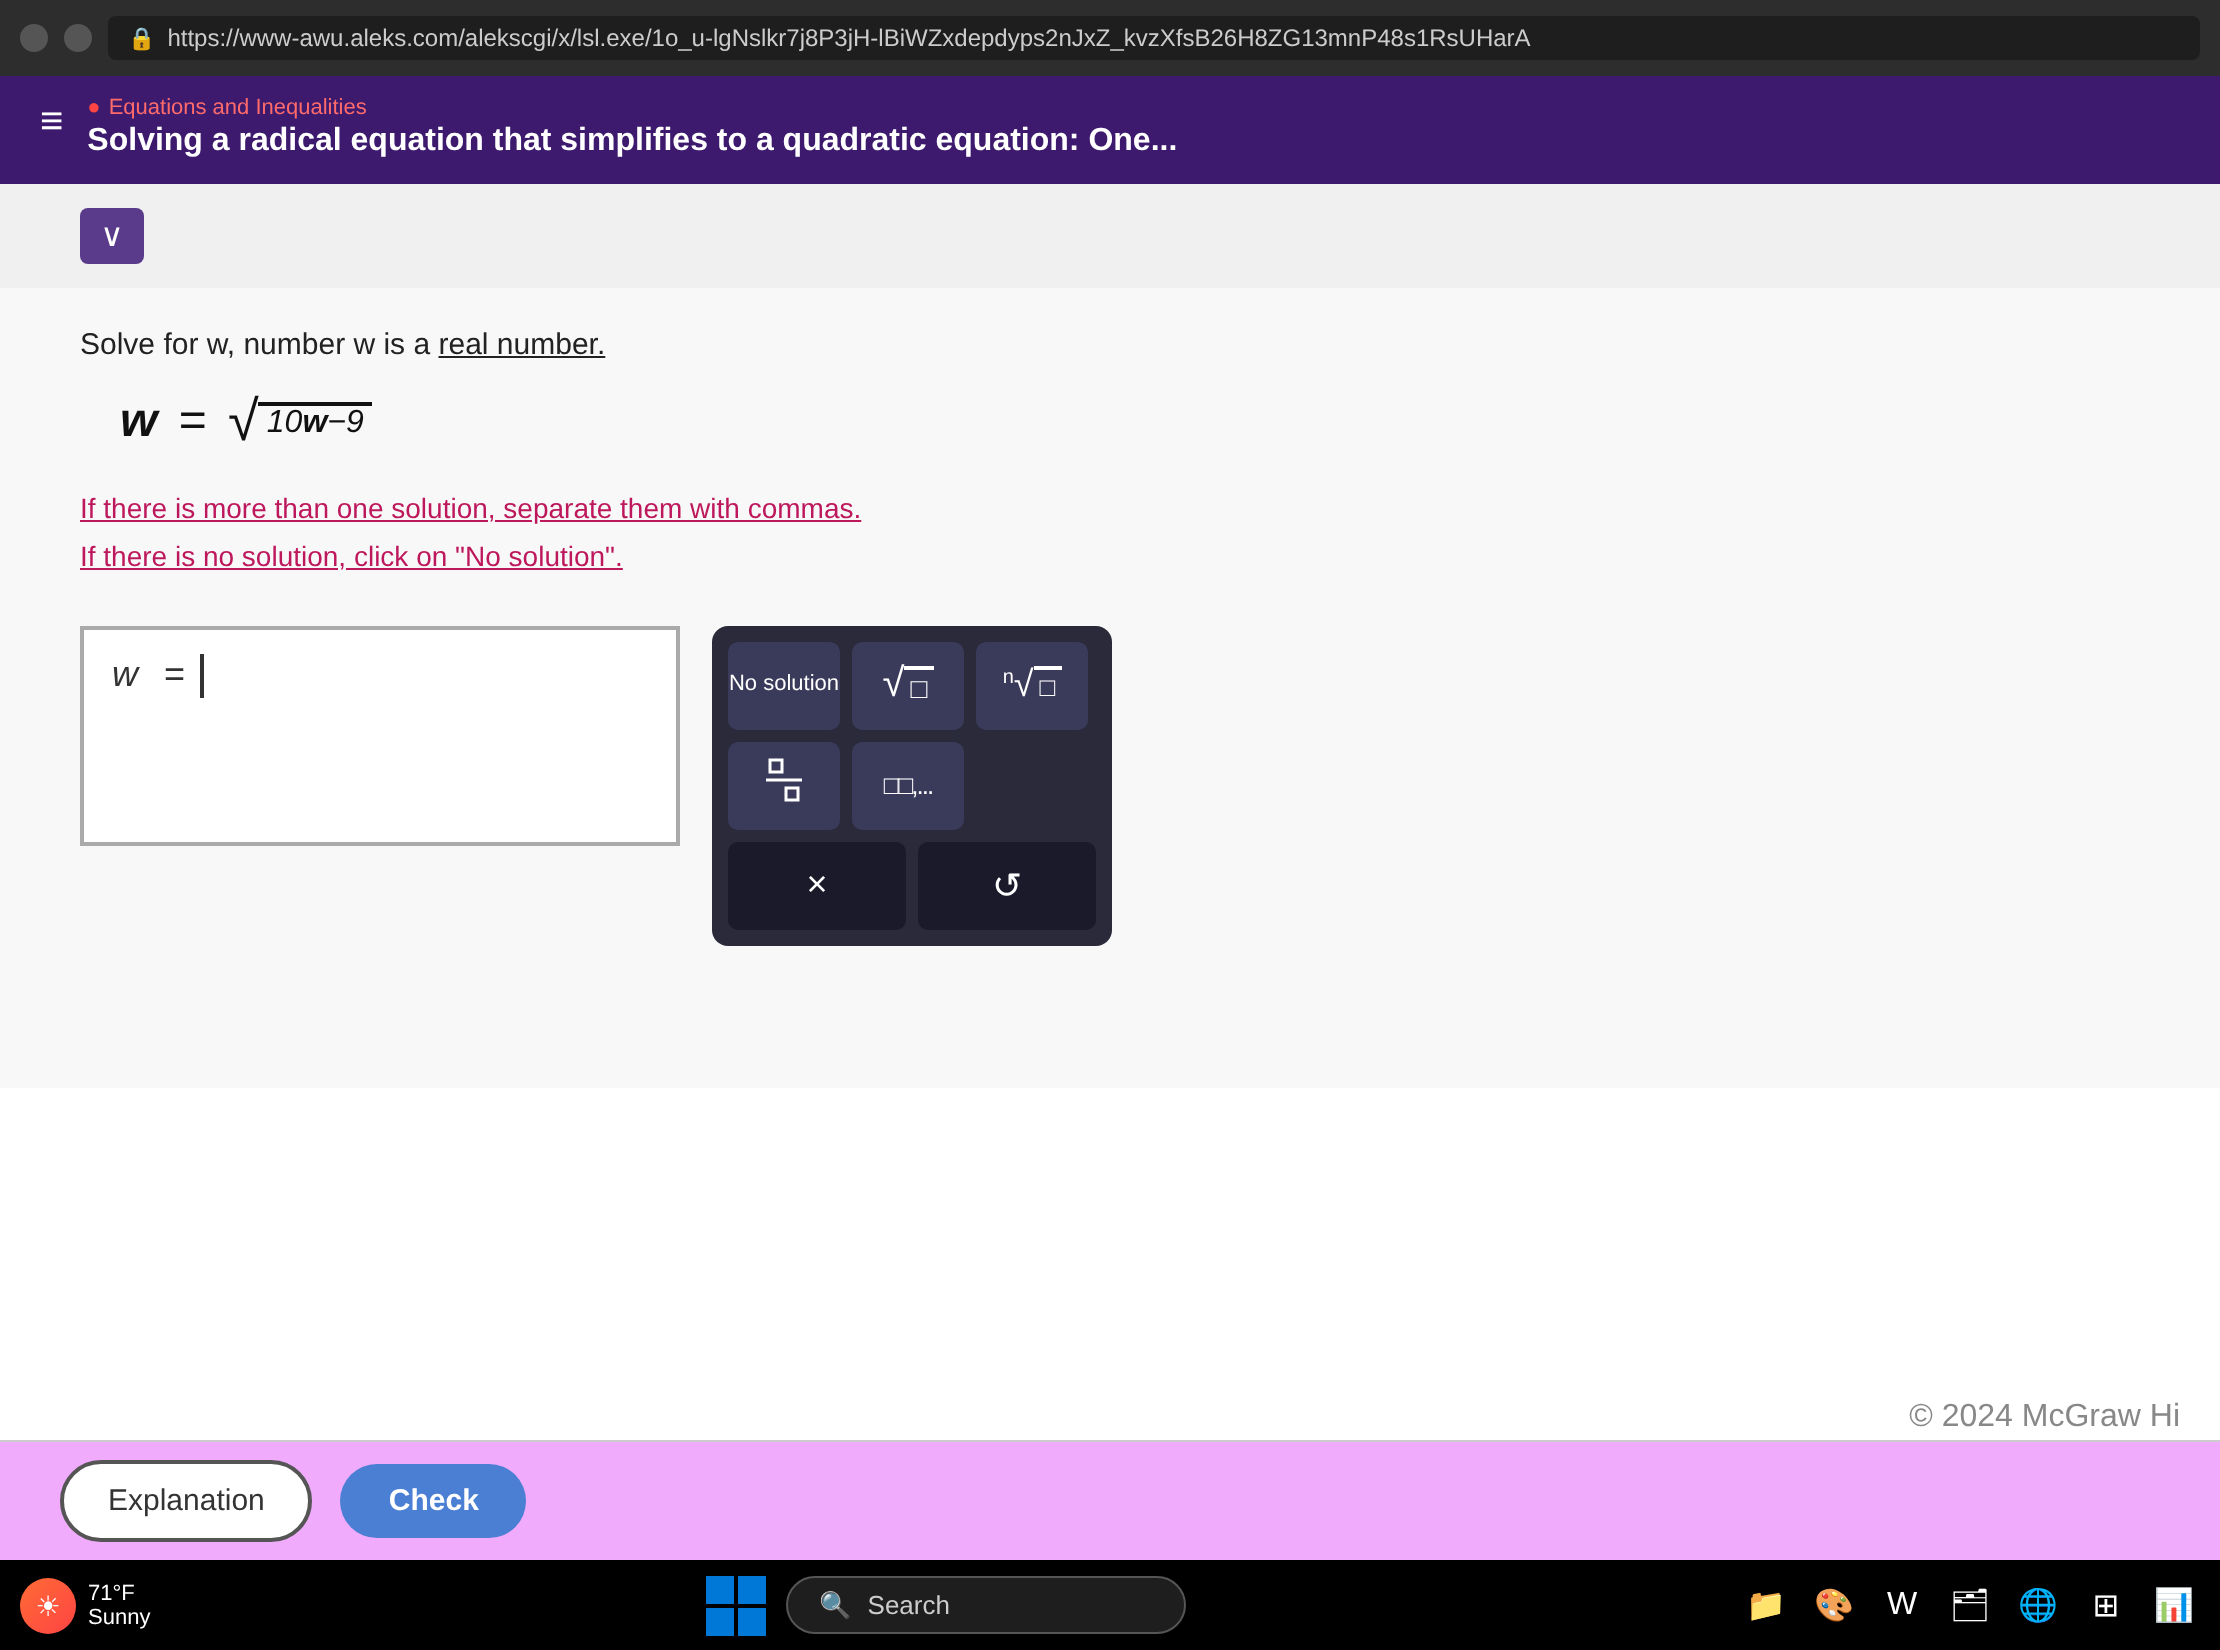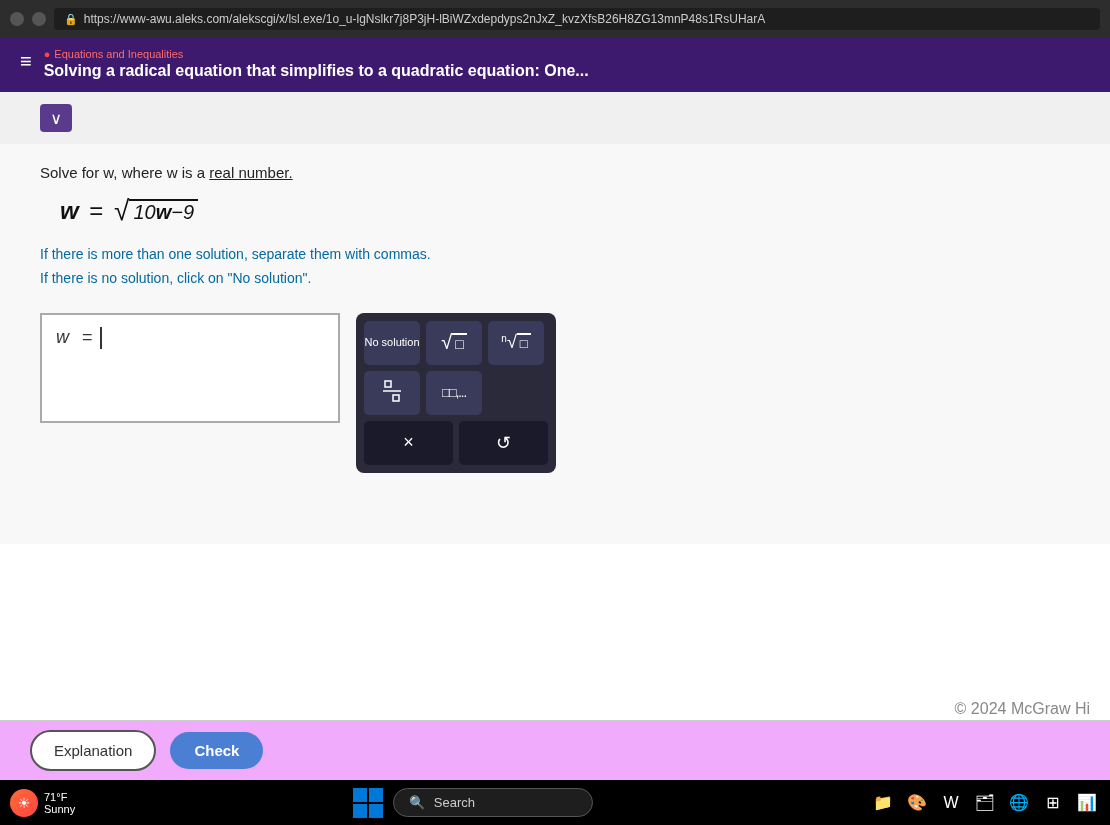--- a/index.html
+++ b/index.html
@@ -118,23 +118,24 @@
       color: #111;
       margin-bottom: 18px;
       display: flex;
       align-items: center;
       gap: 4px;
       margin-left: 20px;
     }
 
     .solution-instructions {
       font-size: 14px;
-      color: #0369a1;
+      color: #be185d;
       line-height: 1.7;
       margin-bottom: 22px;
+      text-decoration: underline;
     }
 
     
     .answer-row {
       display: flex;
       align-items: flex-start;
       gap: 16px;
       margin-top: 10px;
     }
 
@@ -371,21 +372,21 @@
       position: relative;
     }
     .radical-sign {
       font-size: 28px;
       line-height: 1;
       margin-right: 0;
     }
     .radical-content {
       border-top: 2px solid #111;
       padding: 0 4px;
-      font-size: 20px;
+      font-size: 16px;
       font-style: italic;
     }
 
     
     .sqrt-symbol {
       display: inline-flex;
       align-items: center;
     }
     .sqrt-symbol .radical {
       font-size: 20px;
@@ -417,21 +418,21 @@
       <div class="header-title">Solving a radical equation that simplifies to a quadratic equation: One...</div>
     </div>
   </div>
 
   <div style="background:#f0f0f0; padding: 4px 20px;">
     <button class="collapse-btn">∨</button>
   </div>
 
   <div class="problem-area">
     <div class="solve-instruction">
-      <span>Solve for w, where w is a</span>
+      <span>Solve for w, number w is a</span>
       <u>real number.</u>
     </div>
 
     <div class="equation-display">
       <span class="math-w">w</span>
       <span>&nbsp;=&nbsp;</span>
       <span class="radical-container">
         <span class="radical-sign">√</span>
         <span class="radical-content">10<span style="font-style:italic;font-weight:bold;">w</span>−9</span>
       </span>

